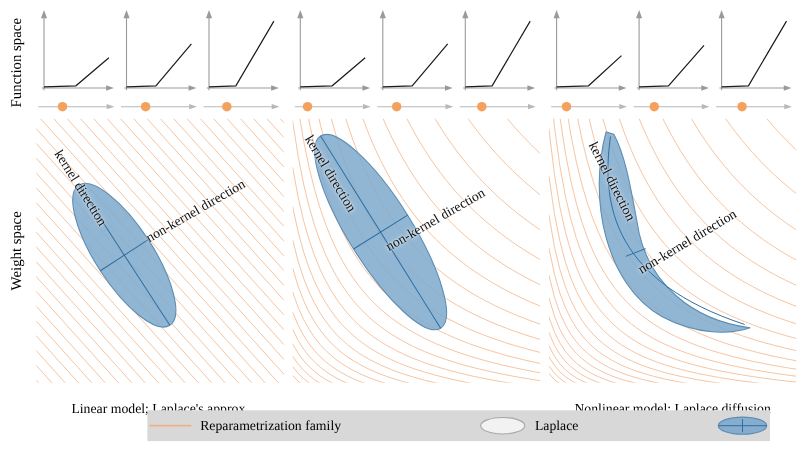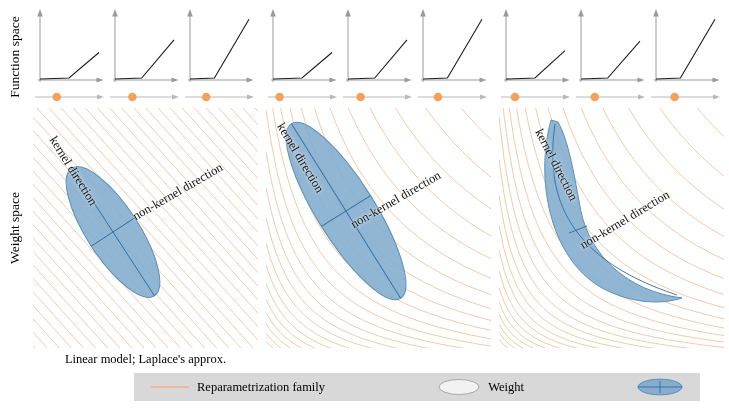--- a/index.html
+++ b/index.html
@@ -16,24 +16,24 @@
   .weight-plot svg{position:absolute;left:0;top:0;}
   .dir{position:absolute;white-space:nowrap;font-size:12.5px;color:#111;
        transform:translate(-50%,-50%) rotate(var(--r));
        text-shadow:0 0 2px rgba(255,255,255,.95),0 0 5px rgba(255,255,255,.8);}
   .p0 .dir.kernel{left:40px;top:63px;--r:58deg;}
   .p0 .dir.nonkernel{left:145px;top:84px;--r:-30deg;}
   .p1 .dir.kernel{left:34px;top:50px;--r:59deg;}
   .p1 .dir.nonkernel{left:130px;top:92px;--r:-30deg;}
   .p2 .dir.kernel{left:57px;top:57px;--r:63deg;}
   .p2 .dir.nonkernel{left:126px;top:112px;--r:-31deg;}
-  .caption{text-align:center;font-size:12.5px;margin-top:4px;}
+  .caption{text-align:center;font-size:12.5px;margin-top:16px;}
   .legend{position:absolute;left:134px;top:373px;width:566px;height:28px;
           background:var(--legend_bg,#d8d8d8);display:flex;align-items:center;
-          justify-content:space-between;padding:0 16px;box-sizing:border-box;}
+          justify-content:space-between;padding:0 1px;box-sizing:border-box;}
   .legend-item{display:flex;align-items:center;gap:7px;font-size:12.5px;}
   .legend-item svg{display:block;}
 </style>
 </head>
 <body>
 
 <div class="figure">
 
   <div class="side-label fs">Function space</div>
   <div class="side-label ws">Weight space</div>
@@ -278,40 +278,41 @@
             </g>
             <g>
               <path d="M52,12 C36,70 50,150 103,180 C135,197 165,196 183,190 C128,183 92,148 82,104 C75,66 70,34 59,14 Z" fill="#7ea9cd" fill-opacity="0.85" stroke="#5c8db3" stroke-width="1"></path>
               <path d="M56,16 C47,80 60,148 178,187" fill="none" stroke="#2e6da0" stroke-width="0.9"></path>
               <line x1="70" y1="125" x2="88" y2="118" stroke="#2e6da0" stroke-width="0.9"></line>
             </g>
           </svg>
         <div class="dir kernel">kernel direction</div>
         <div class="dir nonkernel">non-kernel direction</div>
       </div>
+      <div class="caption">Nonlinear model; Laplace diffusion</div>
     </div>
 
   </div>
 
   <div class="legend">
     <div class="legend-item">
       <span>
           <svg width="40" height="12">
             <line x1="1" y1="6" x2="39" y2="6" stroke="#f1b083" stroke-width="1.6"></line>
           </svg>
         </span>
       <span>Reparametrization family</span>
     </div>
     <div class="legend-item">
       <span>
           <svg width="44" height="18">
             <ellipse cx="22" cy="9" rx="20" ry="7.5" fill="#f2f2f2" stroke="#a8a8a8" stroke-width="1"></ellipse>
           </svg>
         </span>
-      <span>Weight</span>
+      <span>Laplace</span>
     </div>
     <div class="legend-item">
       <span>
           <svg width="48" height="18">
             <ellipse cx="24" cy="9" rx="22" ry="7.8" fill="#7ea9cd" fill-opacity="0.9" stroke="#5c8db3" stroke-width="1"></ellipse>
             <line x1="2" y1="9" x2="46" y2="9" stroke="#2e6da0" stroke-width="0.9"></line>
             <line x1="24" y1="3" x2="24" y2="15" stroke="#2e6da0" stroke-width="0.9"></line>
           </svg>
         </span>
     </div>

